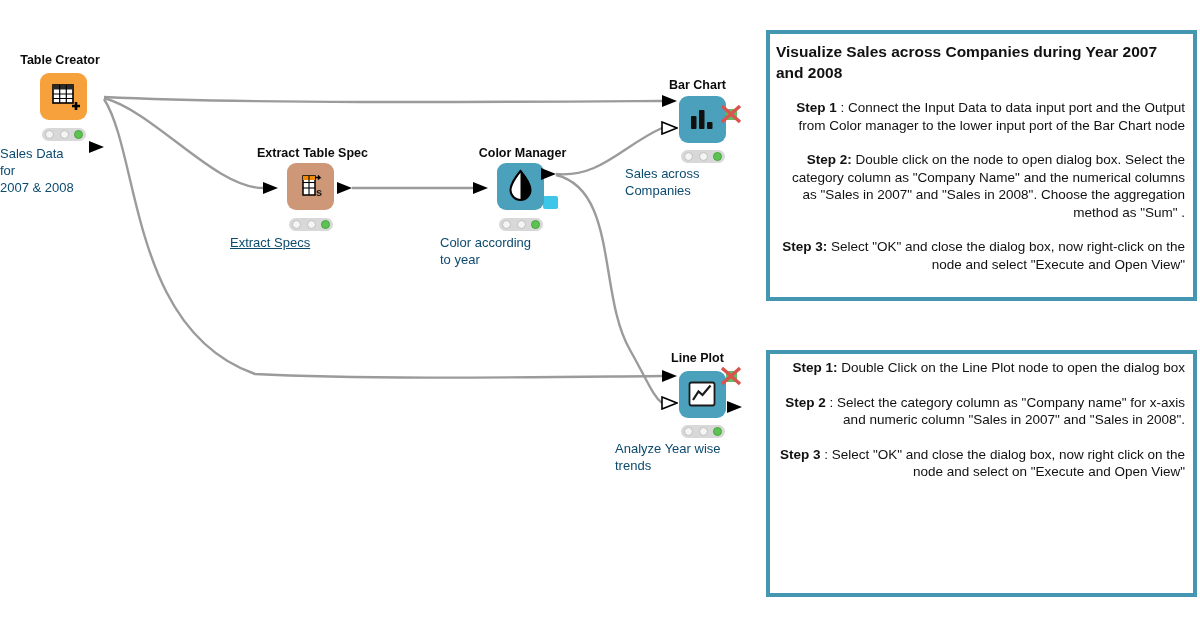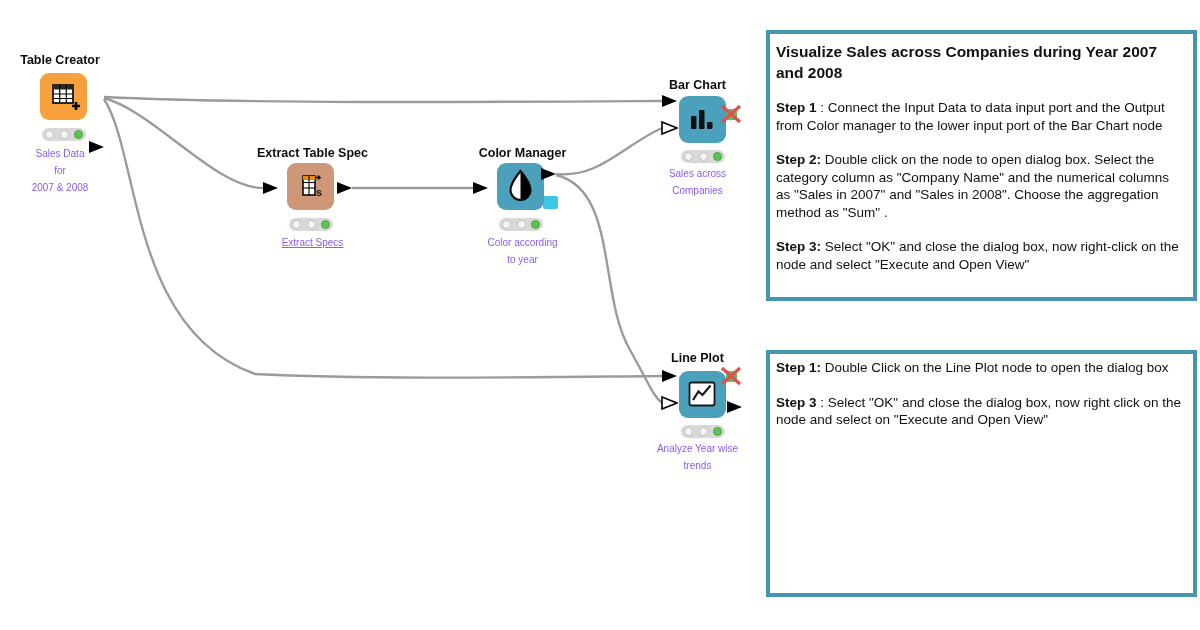--- a/index.html
+++ b/index.html
@@ -11,24 +11,24 @@
   .node-icon{position:absolute;width:47px;height:47px;border-radius:9px;}
   .node-icon.orange{background:var(--node_orange);}
   .node-icon.tan{background:var(--node_tan);}
   .node-icon.teal{background:var(--node_teal);}
   .port{position:absolute;width:17px;height:14px;}
   .xmark{position:absolute;width:22px;height:20px;}
   .cyan-port{position:absolute;width:15px;height:13px;background:var(--port_cyan);border-radius:2px;}
   .traffic{position:absolute;width:44px;height:13px;background:var(--light_bg);border-radius:7px;display:flex;align-items:center;justify-content:space-between;padding:0 3px;box-sizing:border-box;}
   .bulb{width:9px;height:9px;border-radius:50%;background:#f4f4f4;border:1px solid #bfbfbf;box-sizing:border-box;}
   .bulb.on{background:var(--status_green);border-color:#4aa53f;}
-  .node-label{position:absolute;left:0;right:0;text-align:center;font-size:10px;line-height:17px;color:#8b5cf6;}
+  .node-label{position:absolute;left:0;right:0;text-align:left;font-size:13px;line-height:17px;color:#0c4a6e;}
   .annotation{position:absolute;border:4px solid var(--annotation_border);background:#fff;box-sizing:border-box;padding:5px 8px 5px 6px;z-index:1;}
   .ann-title{font-weight:bold;font-size:15.5px;line-height:21px;margin:2px 0 16px;}
-  .annotation p{font-size:13.5px;line-height:17.5px;margin:0 0 17px;}
+  .annotation p{font-size:13.5px;line-height:17.5px;margin:0 0 17px;text-align:right;}
   .annotation p .b{font-weight:bold;}
 </style>
 </head>
 <body>
 
 <div id="canvas">
 
   <svg id="wires" width="1200" height="630">
     <g fill="none" stroke="#9B9B9B" stroke-width="2.4">
       <path d="M 104 97 C 250 104, 500 102, 662 101"></path>
@@ -217,16 +217,17 @@
 
   <div class="annotation" style="left:766px;top:30px;width:431px;height:271px;">
     <div class="ann-title">Visualize Sales across Companies during Year 2007 and 2008</div>
     <p><span class="b">Step 1</span><span> : Connect the Input Data to data input port and the Output from Color manager to the lower input port of the Bar Chart node</span></p>
     <p><span class="b">Step 2:</span><span> Double click on the node to open dialog box. Select the category column as "Company Name" and the numerical columns as "Sales in 2007" and "Sales in 2008". Choose the aggregation method as "Sum" .</span></p>
     <p><span class="b">Step 3:</span><span> Select  "OK"  and close the dialog box, now right-click on the node and select  "Execute and Open View"</span></p>
   </div>
 
   <div class="annotation" style="left:766px;top:350px;width:431px;height:247px;">
     <p><span class="b">Step 1:</span><span> Double Click on the  Line  Plot node to open the dialog box</span></p>
+    <p><span class="b">Step 2</span><span> : Select the category column as "Company name" for x-axis and numeric column "Sales in 2007" and "Sales in 2008".</span></p>
     <p><span class="b">Step 3</span><span> : Select "OK" and close the dialog box, now right click on the node and select on  "Execute and Open View"</span></p>
   </div>
 
 </div>
 
 </body></html>

